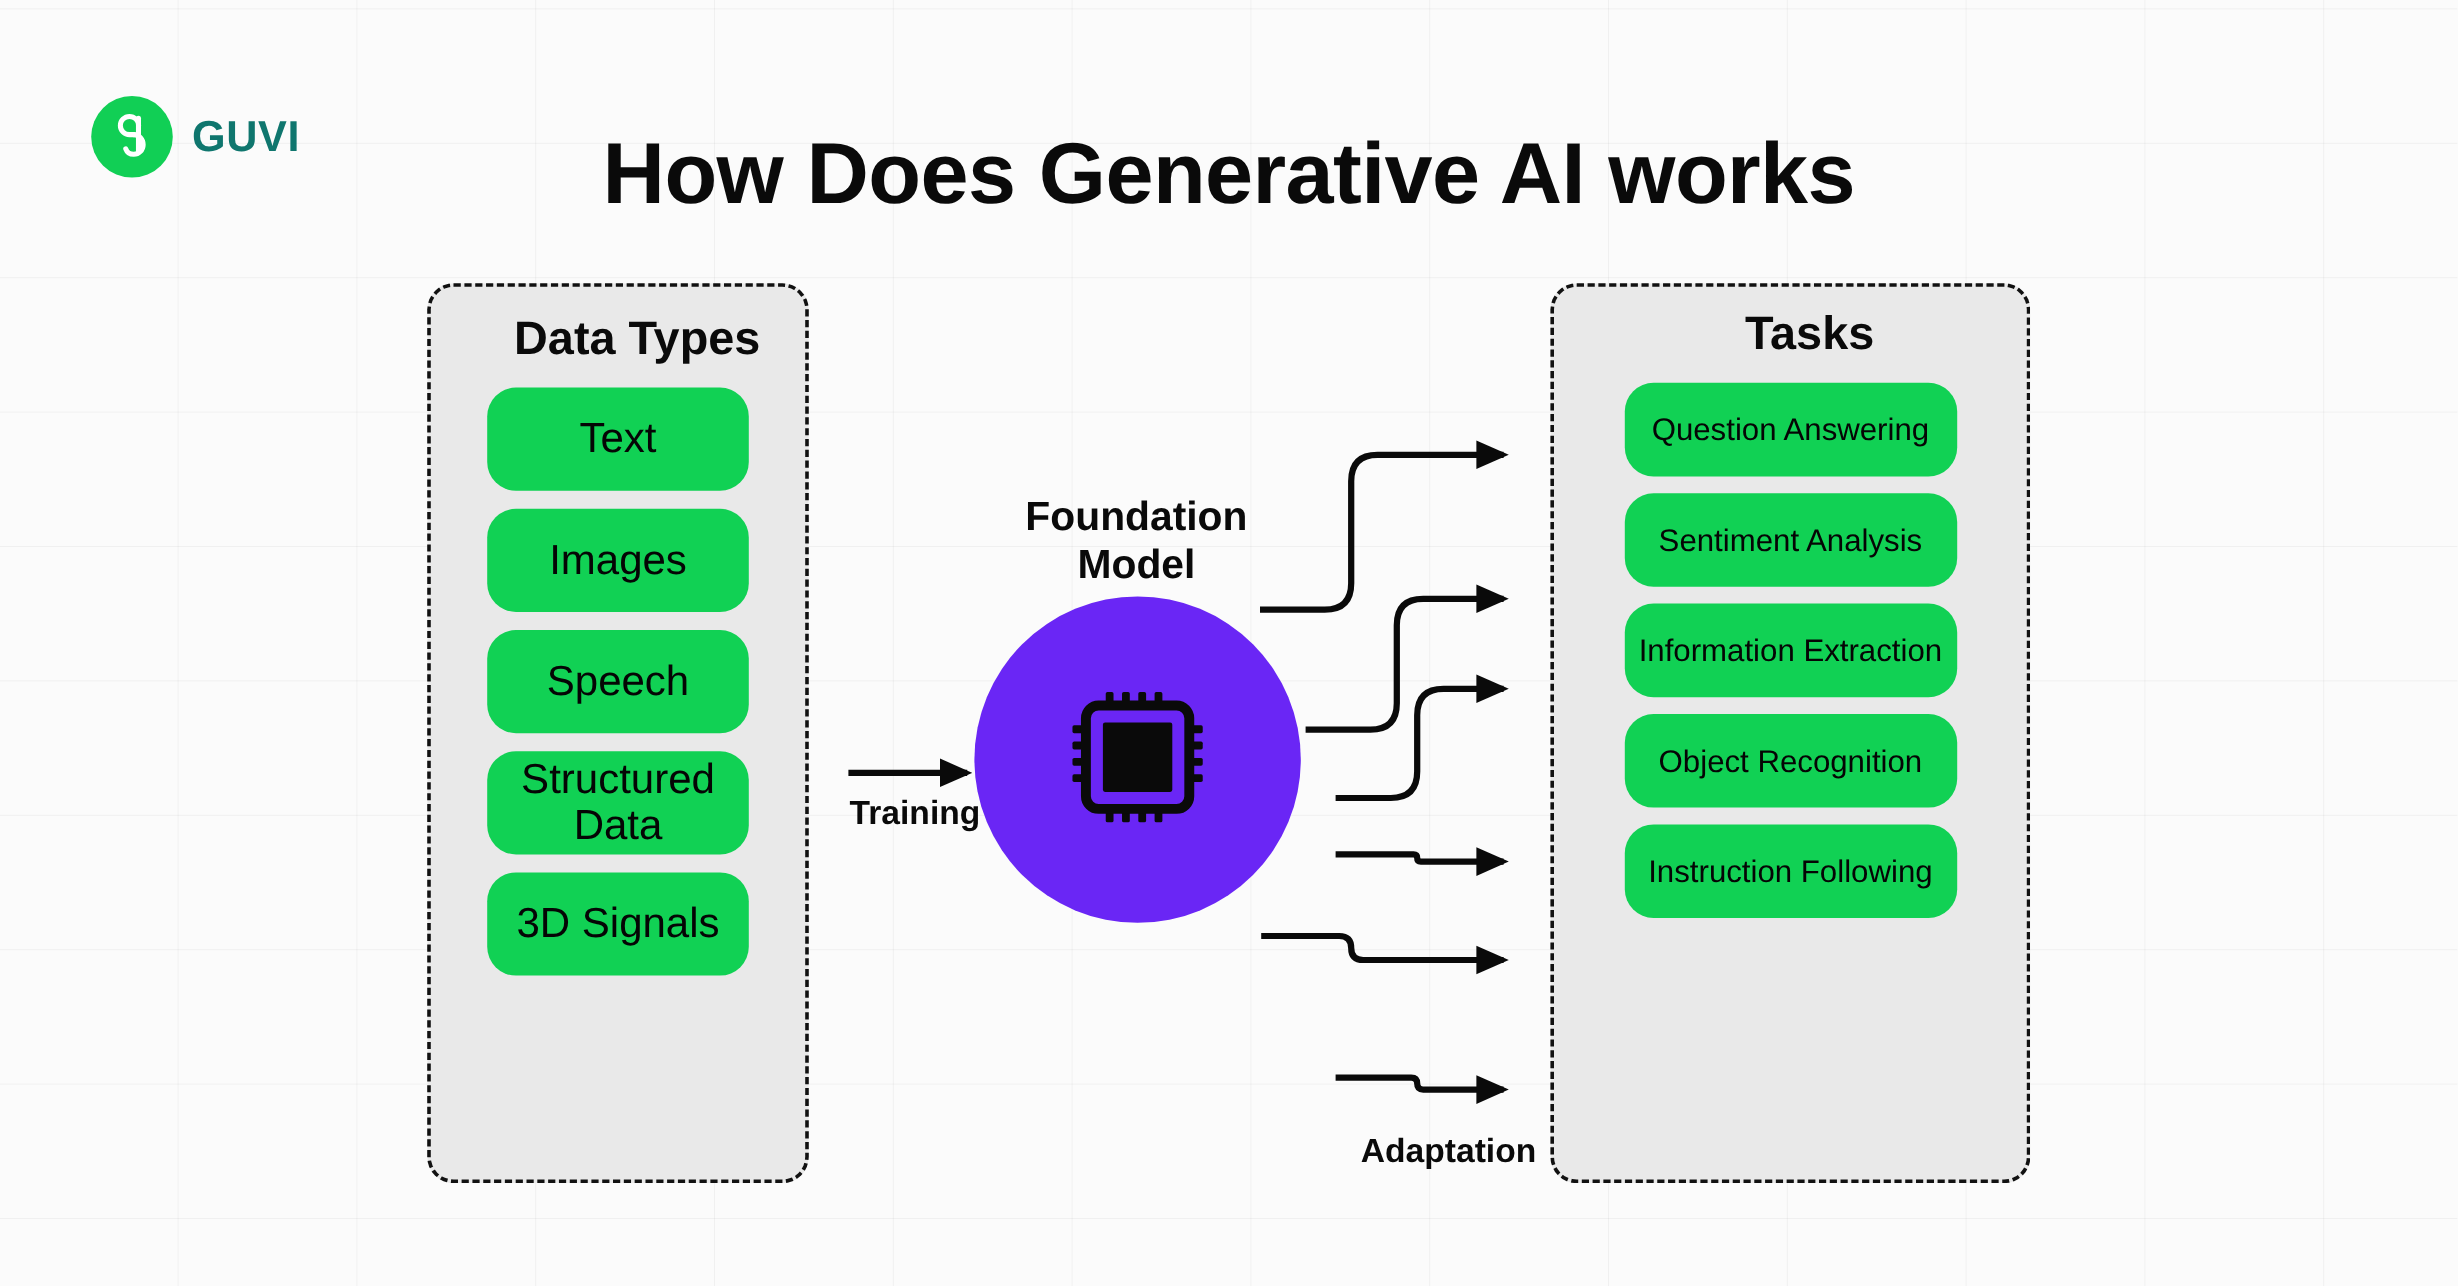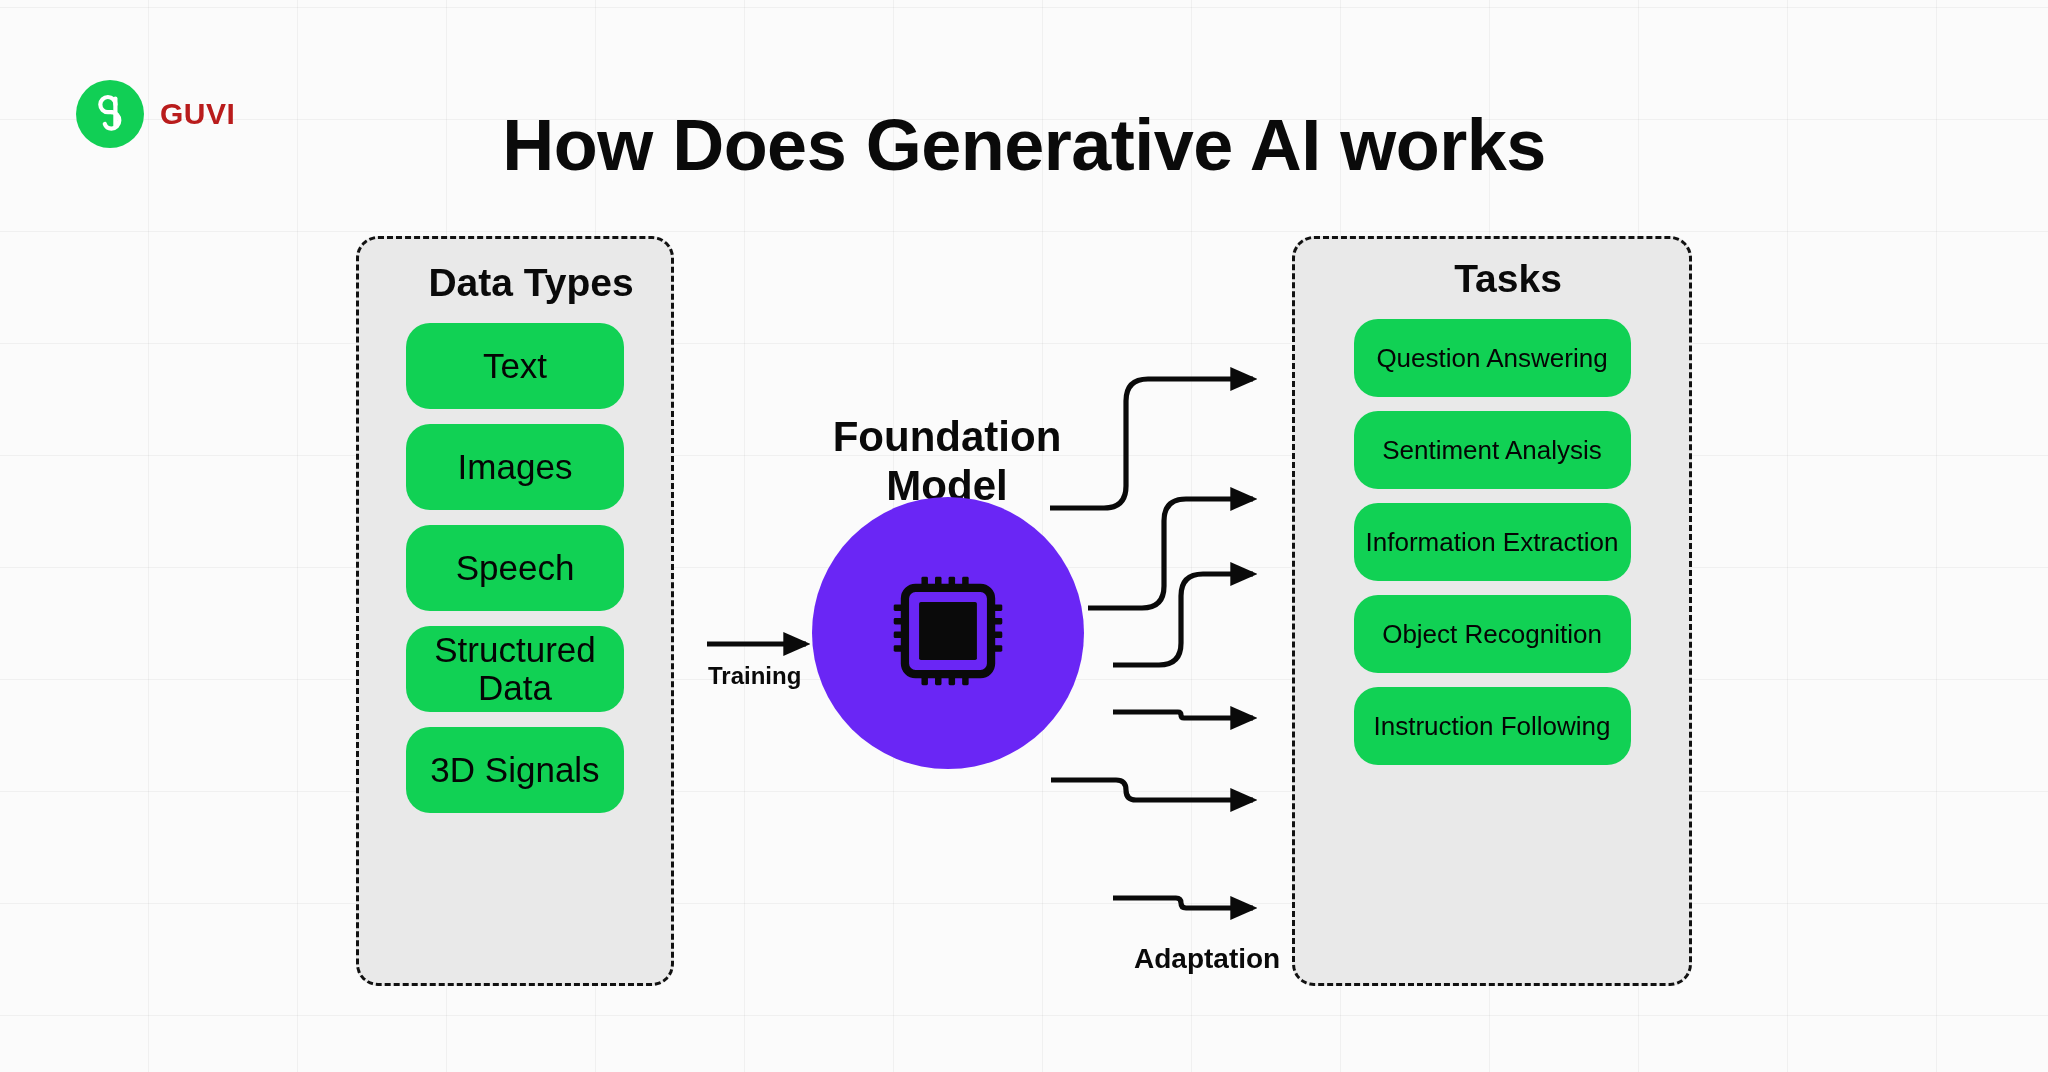--- a/index.html
+++ b/index.html
@@ -46,24 +46,24 @@
   #brand-logo-mark {
     width: 68px;
     height: 68px;
     border-radius: 50%;
     background: #11cf55;
     display: flex;
     align-items: center;
     justify-content: center;
   }
   #brand-name {
-    font-size: 30px;
+    font-size: 36px;
     font-weight: 700;
     letter-spacing: 0.5px;
-    color: #b91c1c;
+    color: #0f766e;
   }
 
   
   #page-title {
     position: absolute;
     left: 0;
     right: 0;
     top: 68px;
     text-align: center;
     font-size: 72px;
@@ -141,21 +141,21 @@
     font-weight: 400;
   }
 
   
   #foundation-model-label {
     position: absolute;
     left: 812px;
     top: 412px;
     width: 270px;
     text-align: center;
-    font-size: 42px;
+    font-size: 34px;
     font-weight: 700;
     line-height: 1.17;
     color: #0a0a0a;
   }
   #foundation-model-circle {
     position: absolute;
     left: 812px;
     top: 497px;
     width: 272px;
     height: 272px;
@@ -164,21 +164,21 @@
     display: flex;
     align-items: center;
     justify-content: center;
   }
 
   
   #training-label {
     position: absolute;
     left: 708px;
     top: 662px;
-    font-size: 24px;
+    font-size: 28px;
     font-weight: 700;
     color: #0a0a0a;
     text-align: center;
   }
   #adaptation-label {
     position: absolute;
     left: 1102px;
     top: 943px;
     font-size: 28px;
     font-weight: 700;

